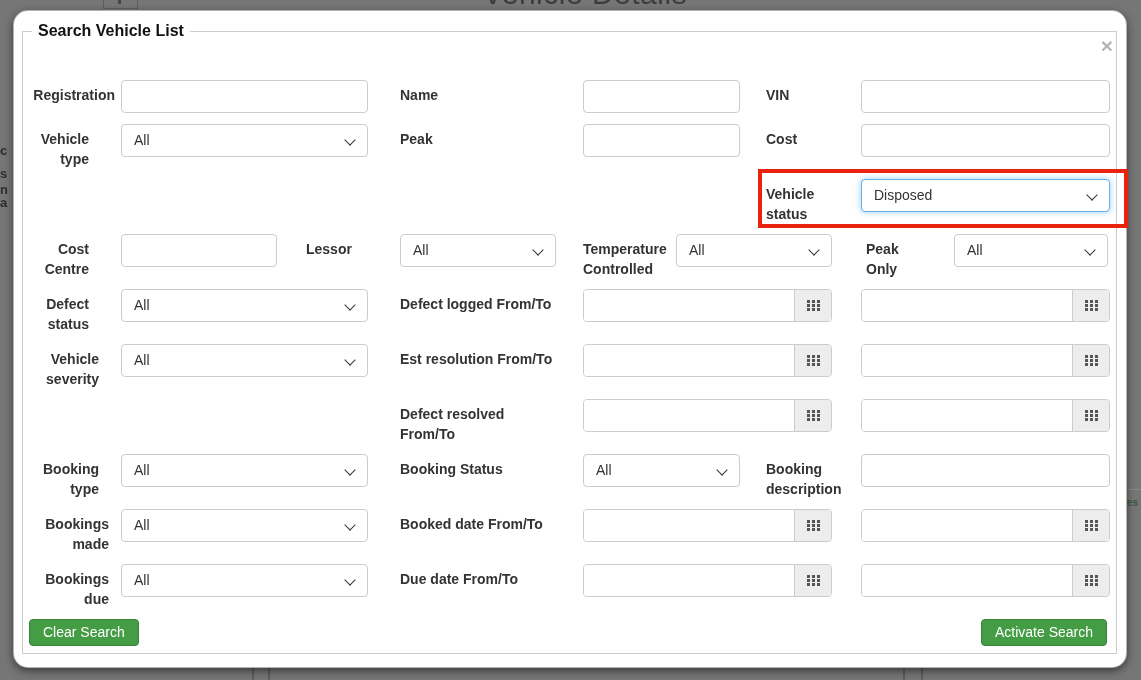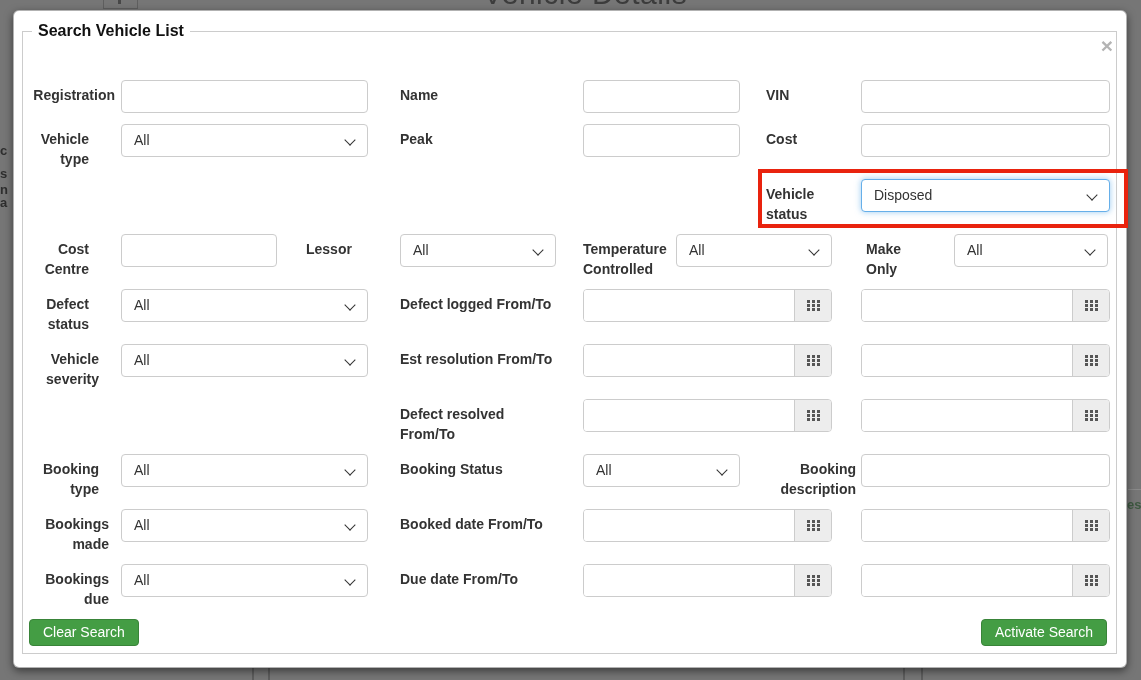--- a/index.html
+++ b/index.html
@@ -9,27 +9,27 @@
     font-family:"Liberation Sans","DejaVu Sans",sans-serif;
   }
   
   .page-title{
     position:absolute;top:-23px;left:400px;width:370px;text-align:center;
     font-size:30px;font-weight:500;color:#3c3c3c;letter-spacing:.5px;
   }
   .tl-box{position:absolute;left:103px;top:-7px;width:33px;height:14px;border:1px solid #5f5f5f;}
   .tl-tick{position:absolute;left:118px;top:0;width:3px;height:4px;background:#474747;}
   .frag{position:absolute;left:0px;font-size:13px;font-weight:bold;color:#2e2e2e;width:8px;overflow:hidden;}
-  .frag-r{position:absolute;left:1127px;top:497px;font-size:13px;font-weight:bold;color:#3e5941;}
+  .frag-r{position:absolute;left:1127px;top:497px;font-size:10px;font-weight:bold;color:#3e5941;}
   .hline-r{position:absolute;left:1128px;top:489px;width:13px;height:1px;background:#8a8a8a;}
   .vline{position:absolute;top:668px;width:2px;height:12px;background:#5d5d5d;}
   
   .modal{
     position:absolute;left:13px;top:10px;width:1114px;height:658px;
-    background:#fff;border:1px solid rgba(0,0,0,.3);border-radius:6px;
+    background:#fff;border:1px solid rgba(0,0,0,.3);border-radius:15px;
     box-shadow:0 3px 9px rgba(0,0,0,.5);box-sizing:border-box;
   }
   .fieldset{position:absolute;left:8px;top:20px;right:9px;bottom:13px;border:1px solid #ccc;}
   .legend{
     position:absolute;left:18px;top:10px;padding:0 6px;background:#fff;
     font-size:16px;font-weight:bold;color:#111;line-height:19px;
   }
   .close{
     position:absolute;left:1082px;top:24px;width:22px;height:22px;
     font-size:21px;font-weight:bold;color:#b4b4b4;line-height:22px;text-align:center;cursor:pointer;
@@ -66,21 +66,21 @@
     display:flex;align-items:center;justify-content:center;cursor:pointer;padding:0;
   }
   
   .x-l1{left:15px;width:86px;text-align:right;}   .x-f1{left:107px;width:247px;}
   .x-l2{left:386px;width:178px;} .x-f2{left:569px;width:157px;} .x-f2d{left:569px;width:249px;}
   .x-l3{left:752px;width:96px;}  .x-f3{left:847px;width:249px;}
   .x-costf{left:107px;width:156px;}
   .x-lessorl{left:292px;width:60px;}  .x-lessorf{left:386px;width:156px;}
   .x-templ{left:569px;width:95px;}    .x-tempf{left:662px;width:156px;}
   .x-peakl{left:852px;width:50px;}    .x-peakf{left:940px;width:154px;}
-  .w60{width:60px;} .w70{width:70px;} .w80{width:80px;} .w90{width:90px;text-align:right;} .w135{width:135px;}
+  .w60{width:60px;} .w70{width:70px;} .w80{width:80px;} .w90{width:90px;} .w135{width:135px;}
   
   .hl-red{
     position:absolute;left:744px;top:158px;width:362px;height:51px;
     border:4px solid #e9230e;pointer-events:none;z-index:5;
   }
   
   .btn{
     position:absolute;top:0;height:27px;padding:0 13px;border-radius:4px;cursor:pointer;
     background:#449d44;border:1px solid #398439;color:#fff;
     font:14px "Liberation Sans",sans-serif;line-height:25px;
@@ -146,21 +146,21 @@
     <div class="lab x-lessorl">Lessor</div>
     <div class="sel x-lessorf">
       <span class="selval">All</span>
       <span class="chev"></span>
     </div>
     <div class="lab x-templ">Temperature Controlled</div>
     <div class="sel x-tempf">
       <span class="selval">All</span>
       <span class="chev"></span>
     </div>
-    <div class="lab x-peakl">Make Only</div>
+    <div class="lab x-peakl">Peak Only</div>
     <div class="sel x-peakf">
       <span class="selval">All</span>
       <span class="chev"></span>
     </div>
   </div>
 
   <div class="row" style="top:278px">
     <div class="lab x-l1 w60">Defect status</div>
     <div class="sel x-f1">
       <span class="selval">All</span>

